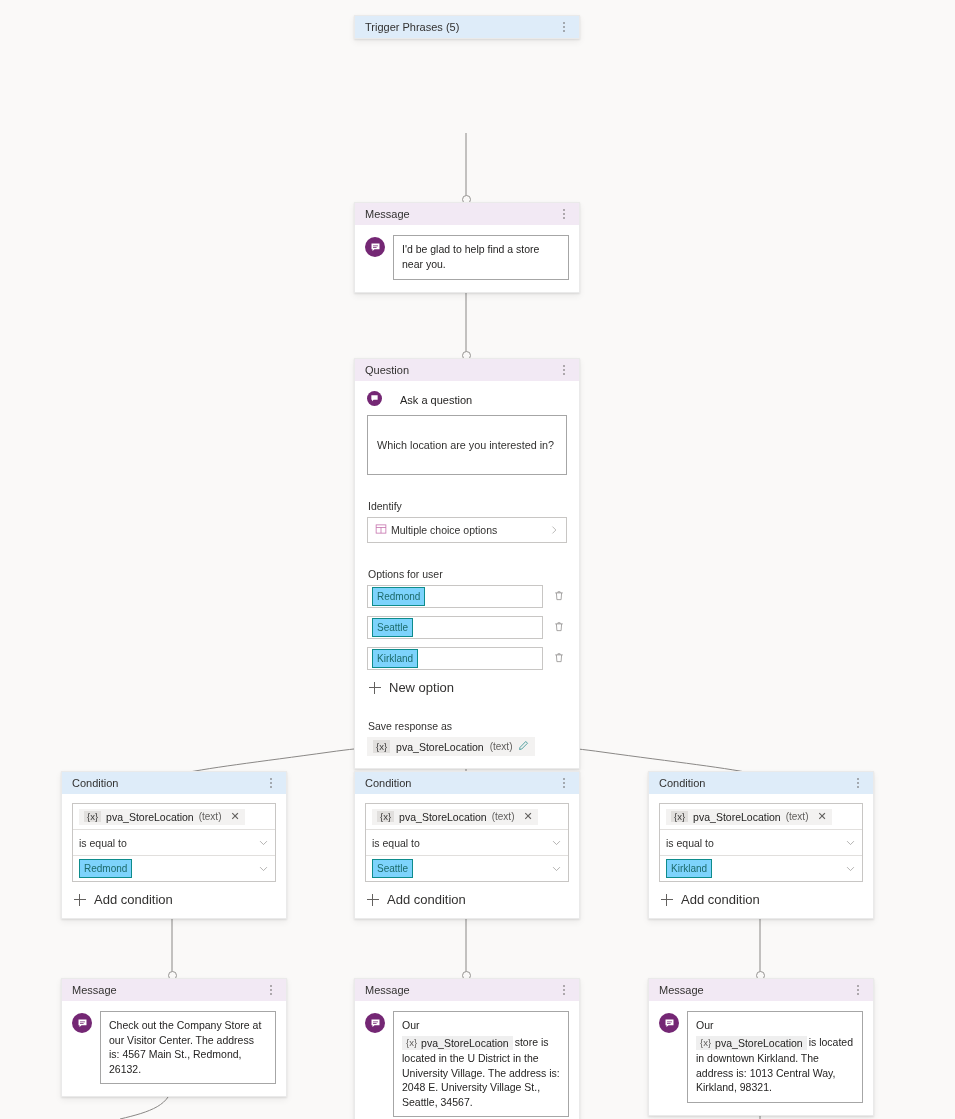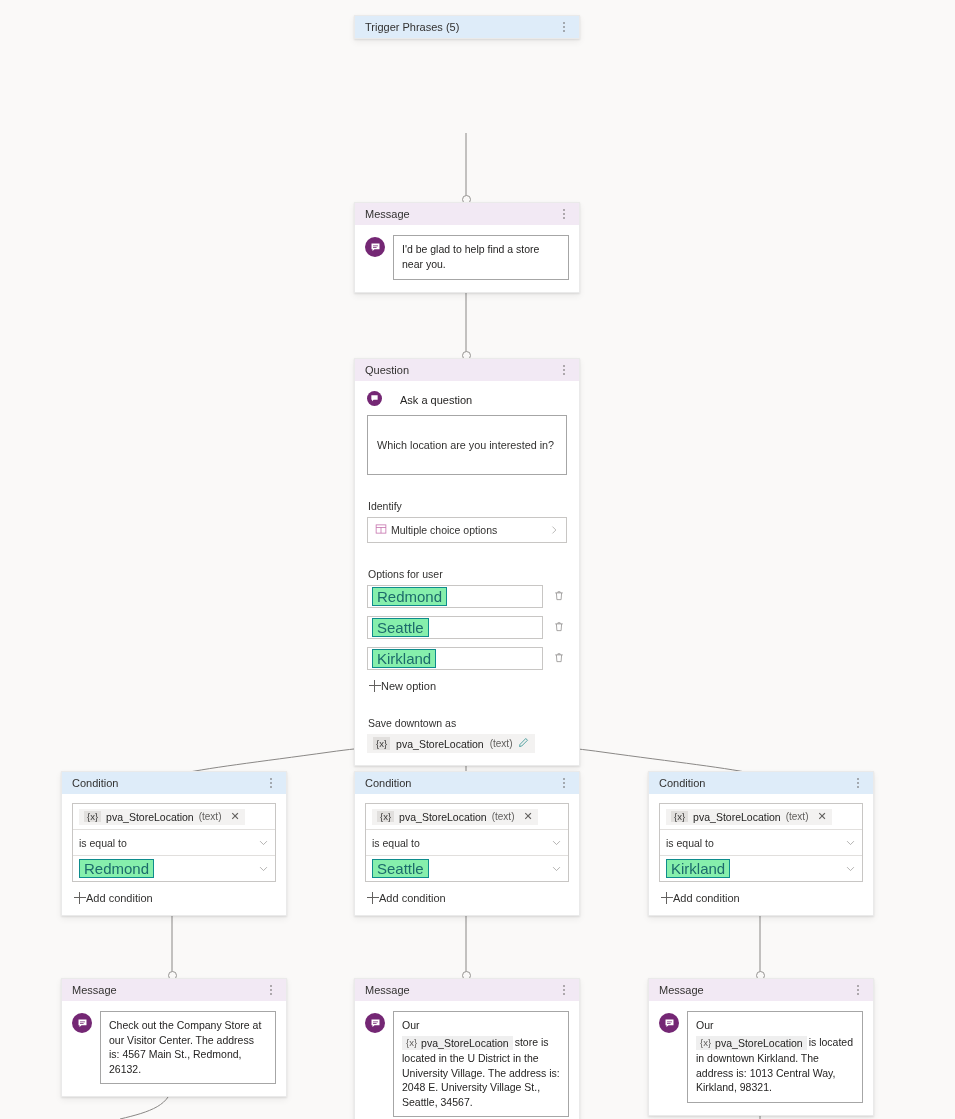--- a/index.html
+++ b/index.html
@@ -56,25 +56,25 @@
   .flabel{font-size:10.5px;color:#323130;margin:25px 0 5px 1px;}
   .selectrow{border:1px solid #c8c6c4;background:#fff;height:24px;display:flex;align-items:center;
              padding:0 7px;gap:4px;font-size:10.5px;color:#323130;}
   .selectrow .grow{flex:1;}
   .chev{opacity:.62;display:flex;align-items:center;}
 
   
   .optrow{display:flex;align-items:center;gap:10px;margin-bottom:8px;}
   .optbox{flex:1;border:1px solid #c8c6c4;background:#fff;height:21px;display:flex;
           align-items:center;padding:0 4px;}
-  .chip{border:1px solid #0e8c8c;color:#1c6b6b;background:#86efac;font-size:15px;
+  .chip{border:1px solid #0e8c8c;color:#1c6b6b;background:#7dd3fc;font-size:10px;
         line-height:15px;padding:1px 4px;display:inline-block;}
   .trash{width:14px;height:15px;opacity:.72;flex:0 0 14px;}
-  .addrow{display:flex;align-items:flex-end;margin:10px 0 0 2px;
-          font-size:11px;color:#323130;}
+  .addrow{display:flex;align-items:center;gap:8px;margin:10px 0 0 2px;
+          font-size:13px;color:#323130;}
   .plus{width:12px;height:12px;position:relative;flex:0 0 12px;opacity:.85;}
   .plus:before,.plus:after{content:"";position:absolute;background:#484644;}
   .plus:before{left:0;top:5px;width:12px;height:1.3px;}
   .plus:after{top:0;left:5px;height:12px;width:1.3px;}
   .varchip{display:flex;align-items:center;gap:6px;background:#f3f2f1;
            padding:3px 6px;width:max-content;margin-top:4px;}
   .varchip .bx{background:#e1dfdd;color:#3b3a39;font-size:9.5px;padding:1px 3px;}
   .varchip .nm{font-size:10.5px;color:#252423;}
   .varchip .ty{font-size:10px;color:#605e5c;}
 
@@ -228,21 +228,21 @@
               <path d="M3 4.5h10M6.5 4.5V3h3v1.5M4.5 4.5l.7 9h5.6l.7-9" fill="none" stroke="#605e5c" stroke-width="1"></path>
             </svg>
         </span>
       </div>
 
       <div class="addrow">
         <span class="plus"></span>
         <span>New option</span>
       </div>
 
-      <div class="flabel">Save downtown as</div>
+      <div class="flabel">Save response as</div>
       <div class="varchip">
         <span class="bx">{x}</span>
         <span class="nm">pva_StoreLocation</span>
         <span class="ty">(text)</span>
         <span>
           <svg width="11" height="11" viewBox="0 0 16 16">
               <path d="M11.3 2.2 13.8 4.7 5.3 13.2 2.3 13.8 2.9 10.8z" fill="none" stroke="#0e7f7f" stroke-width="1"></path>
             </svg>
         </span>
       </div>

